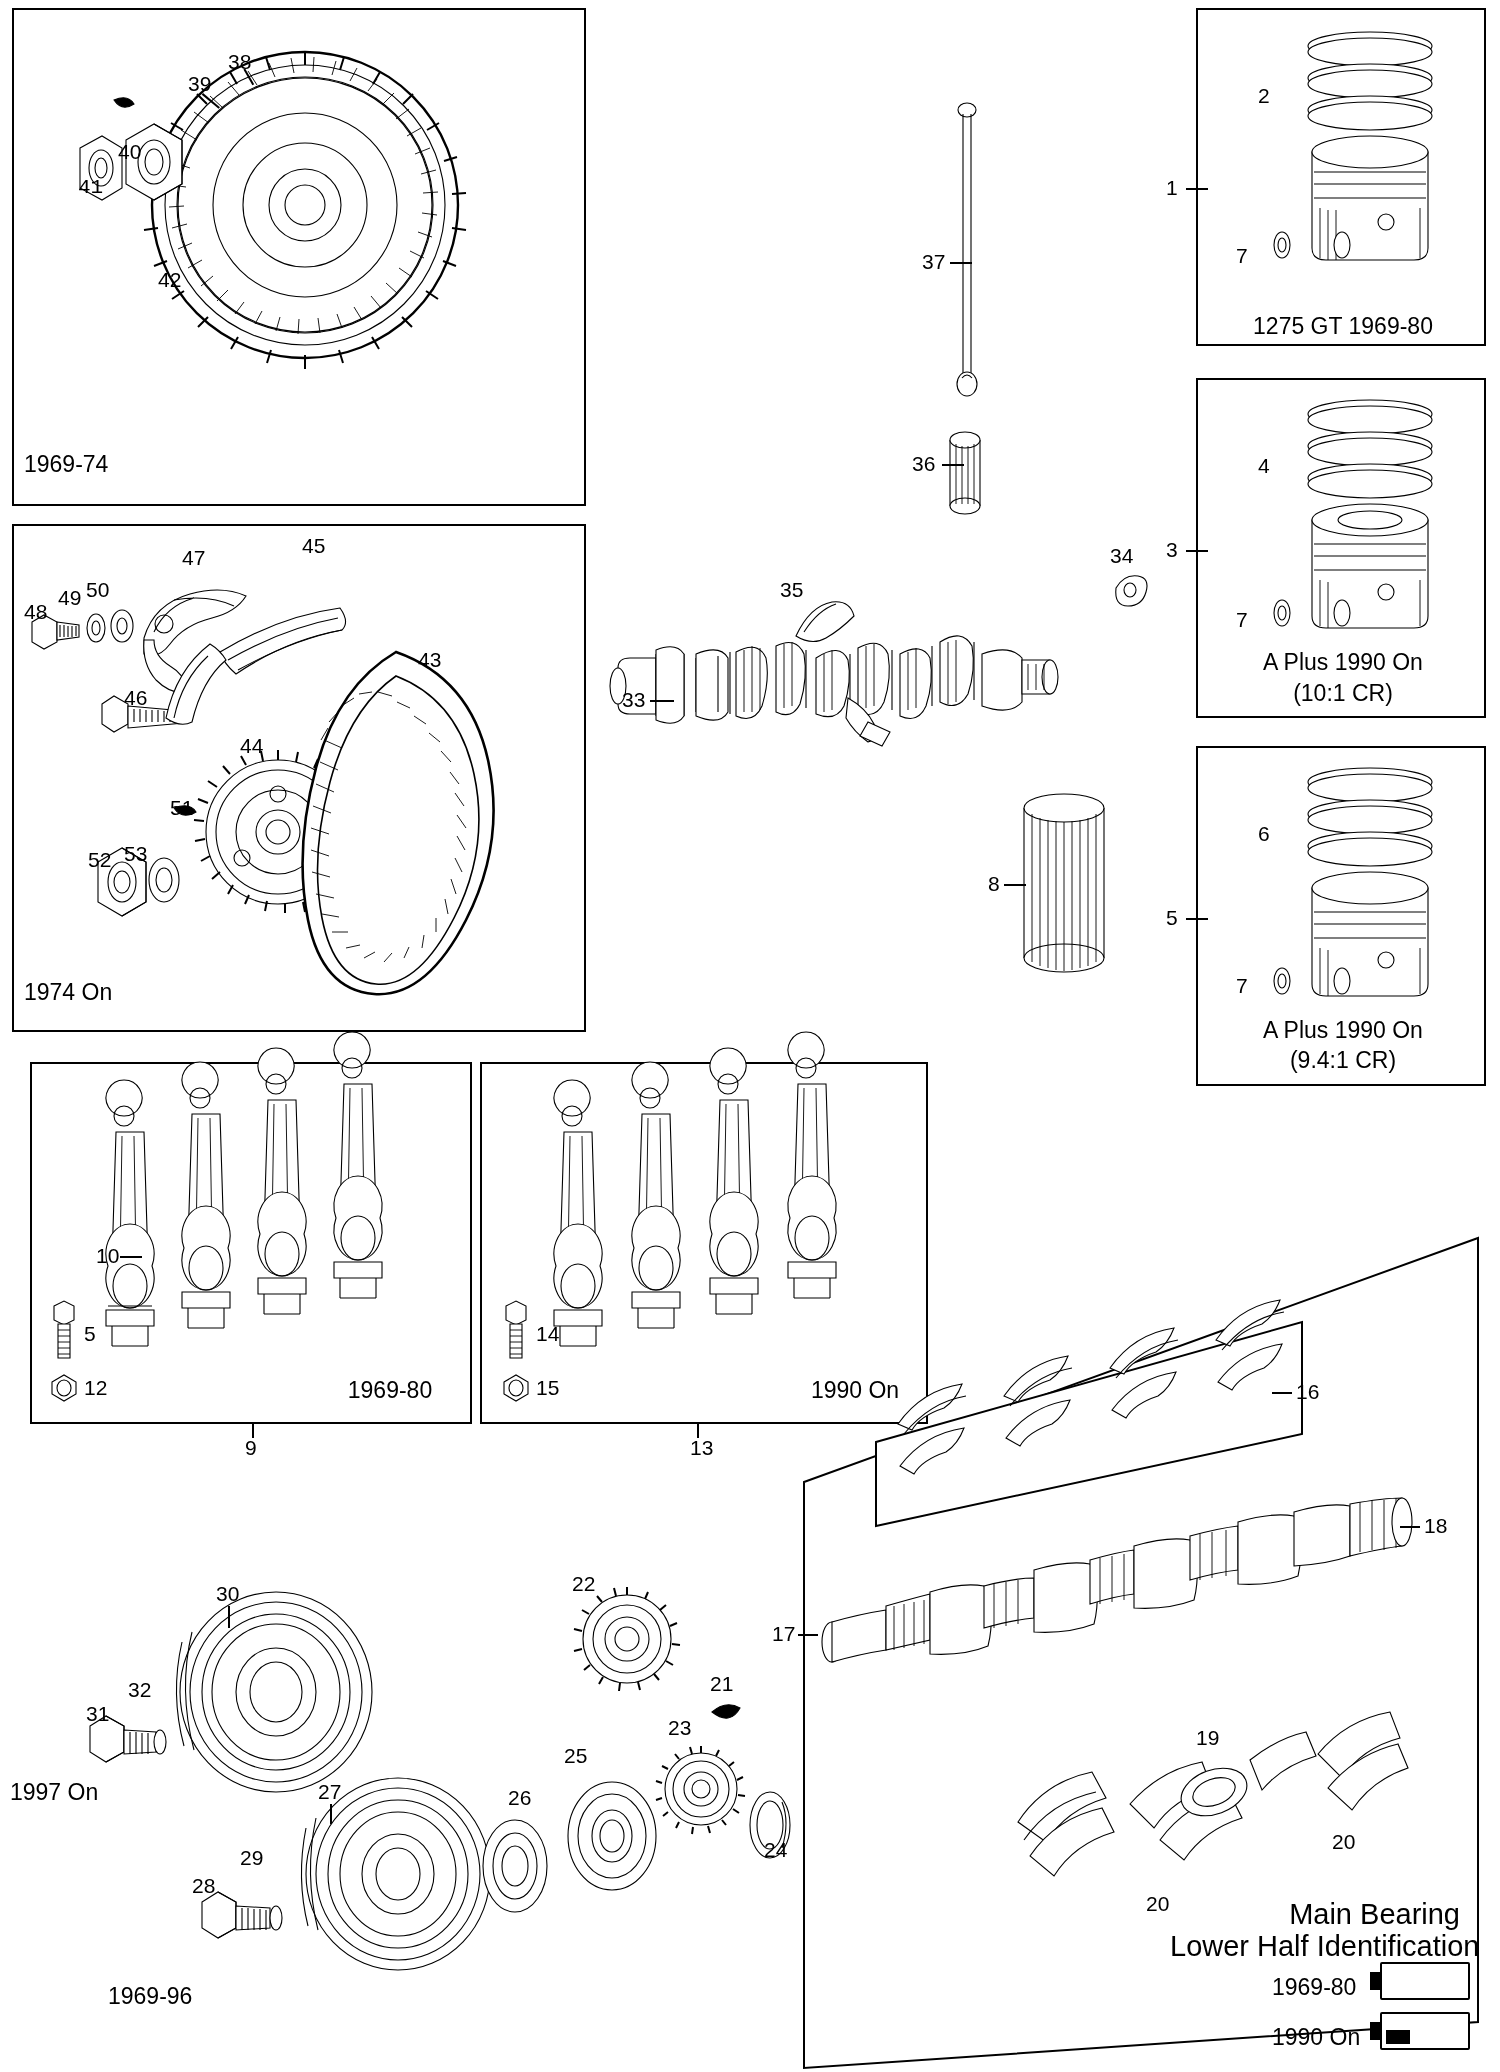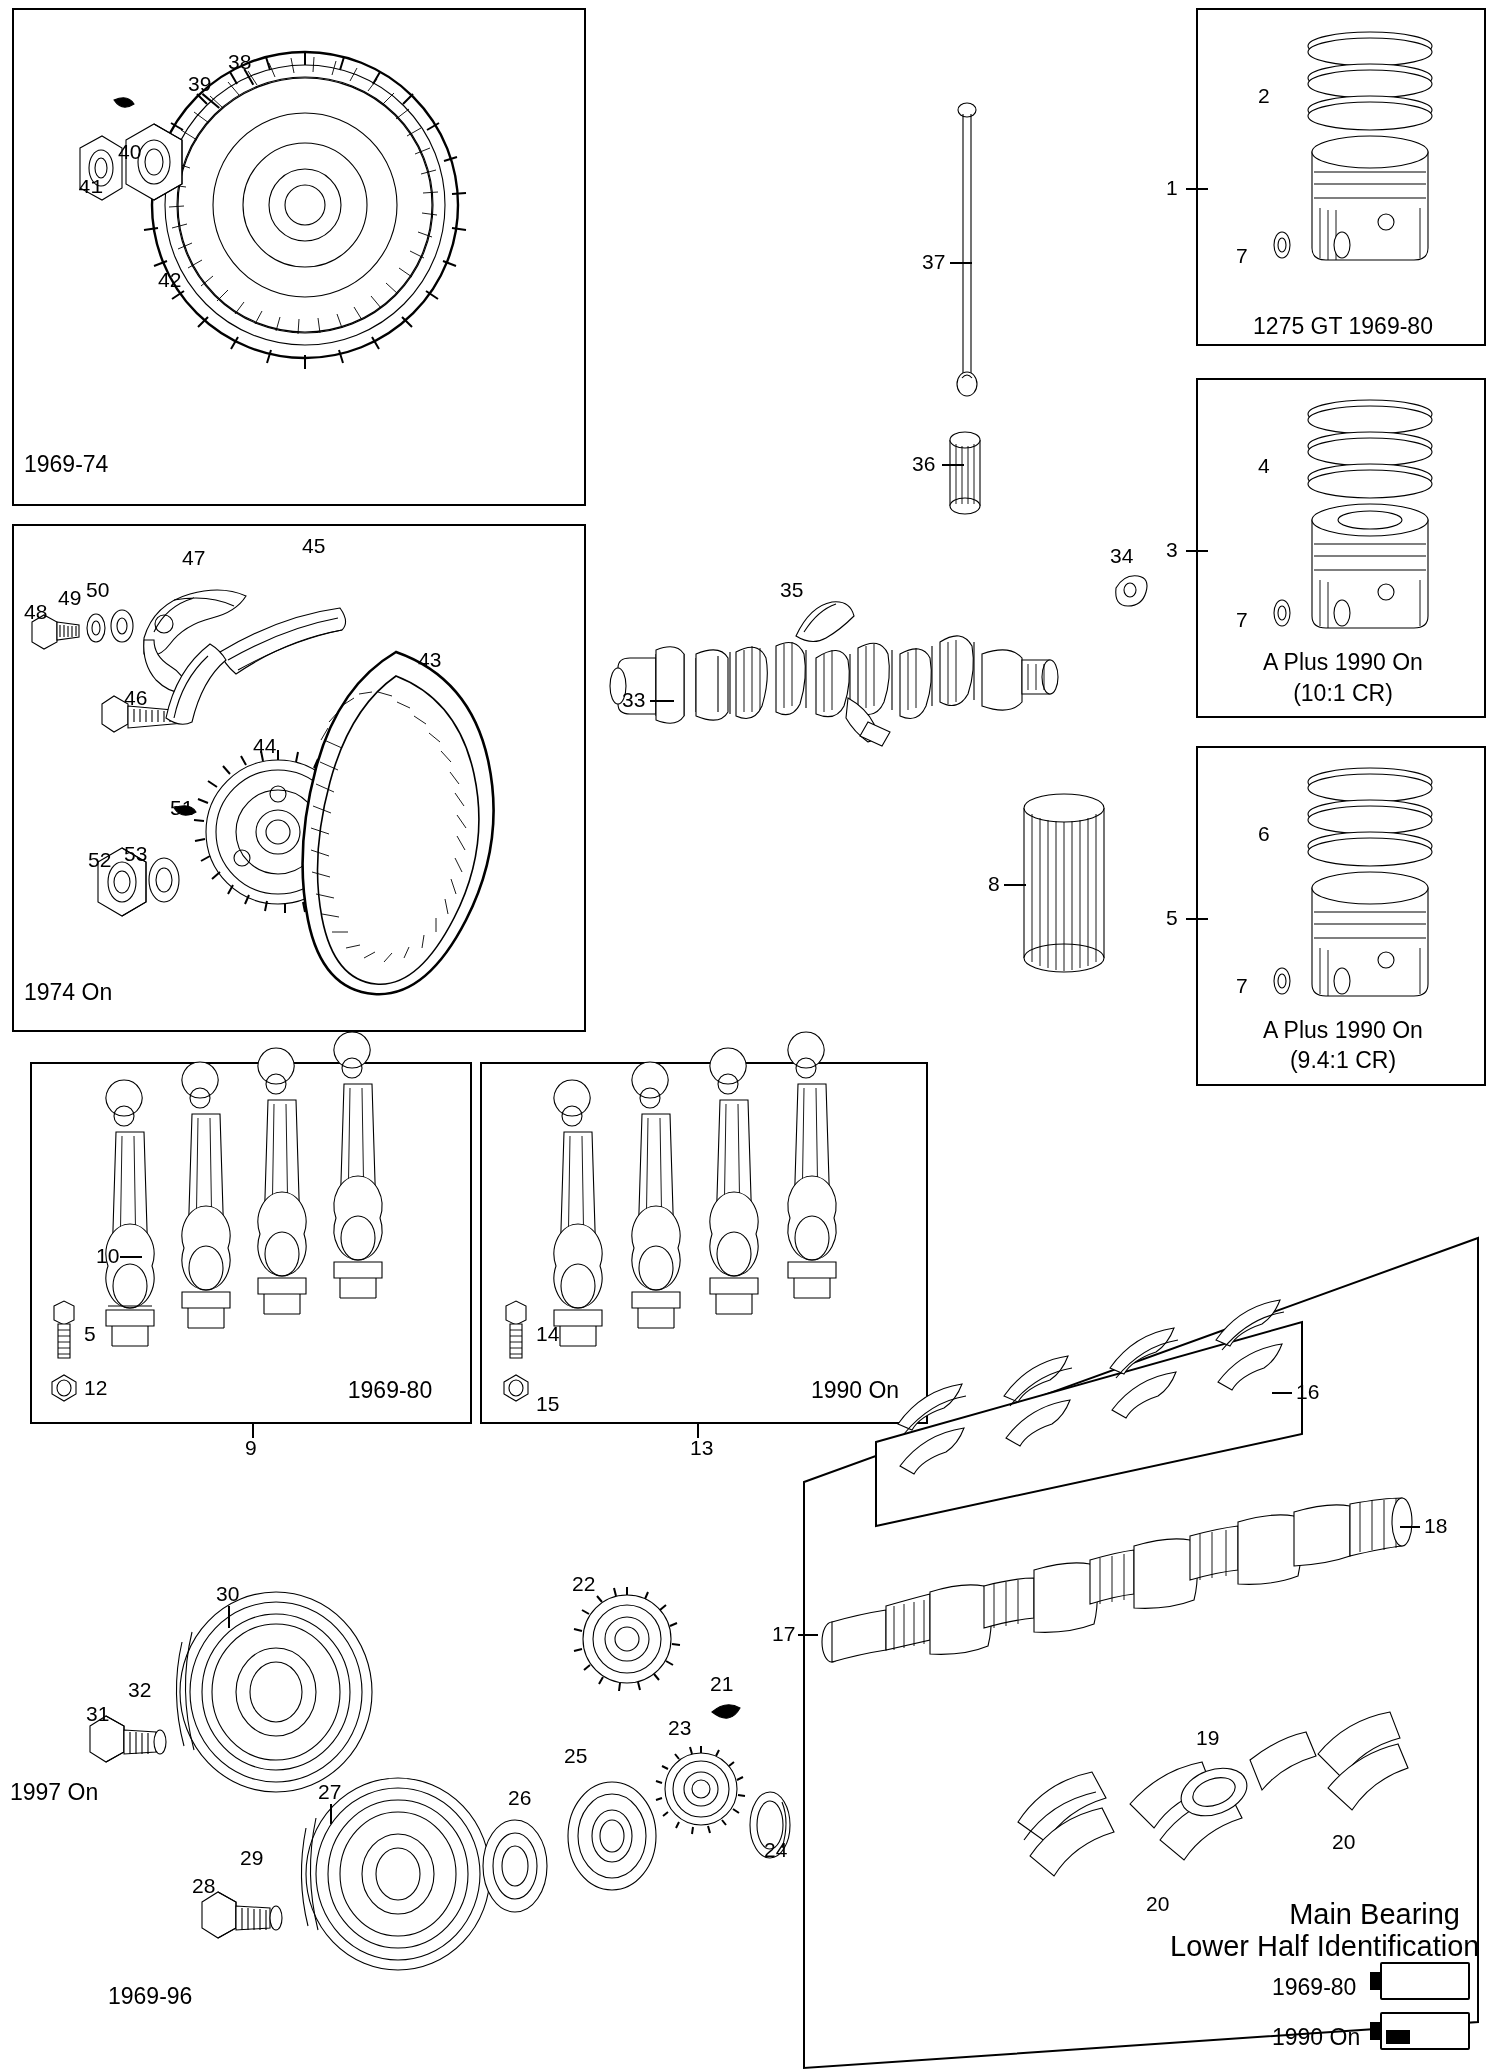--- a/index.html
+++ b/index.html
@@ -148,21 +148,21 @@
       </g>
     </svg>
   </div>
 
   <div class="num" style="left:24px;top:600px;">48</div>
   <div class="num" style="left:58px;top:586px;">49</div>
   <div class="num" style="left:86px;top:578px;">50</div>
   <div class="num" style="left:182px;top:546px;">47</div>
   <div class="num" style="left:302px;top:534px;">45</div>
   <div class="num" style="left:124px;top:686px;">46</div>
-  <div class="num" style="left:253px;top:734px;">44</div>
+  <div class="num" style="left:240px;top:734px;">44</div>
   <div class="num" style="left:170px;top:796px;">51</div>
   <div class="num" style="left:88px;top:848px;">52</div>
   <div class="num" style="left:124px;top:842px;">53</div>
   <div class="num" style="left:418px;top:648px;">43</div>
   <div class="cap left" style="left:24px;top:978px;width:200px;">1974 On</div>
 
   <div class="art" style="left:940px;top:98px;">
     <svg width="60" height="320" viewBox="0 0 60 320">
       <g class="thin">
         <ellipse cx="27" cy="12" rx="9" ry="7" fill="#fff"></ellipse>
@@ -484,21 +484,21 @@
   </div>
   <div class="art" style="left:496px;top:1372px;">
     <svg width="40" height="32" viewBox="0 0 40 32">
       <g class="thin">
         <path d="M8 10 l12 -7 12 7 0 12 -12 7 -12 -7z" fill="#fff"></path>
         <ellipse cx="20" cy="16" rx="7" ry="8"></ellipse>
       </g>
     </svg>
   </div>
   <div class="num" style="left:536px;top:1322px;">14</div>
-  <div class="num" style="left:536px;top:1376px;margin-top:16px;">15</div>
+  <div class="num" style="left:536px;top:1376px;">15</div>
   <div class="cap" style="left:790px;top:1376px;width:130px;">1990 On</div>
   <div class="num" style="left:690px;top:1436px;">13</div>
   <div class="lead v" style="left:697px;top:1424px;height:14px;"></div>
 
   <div class="art" style="left:796px;top:1230px;">
     <svg width="700" height="840" viewBox="0 0 700 840">
       <g stroke="#000" stroke-width="2" fill="none">
         <path d="M8 252 L682 8 L682 792 L8 838 Z" fill="#fff"></path>
       </g>
     </svg>

